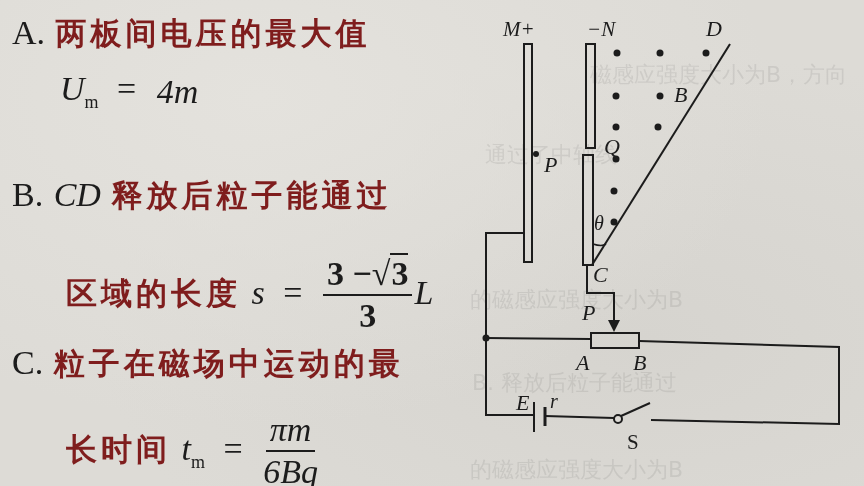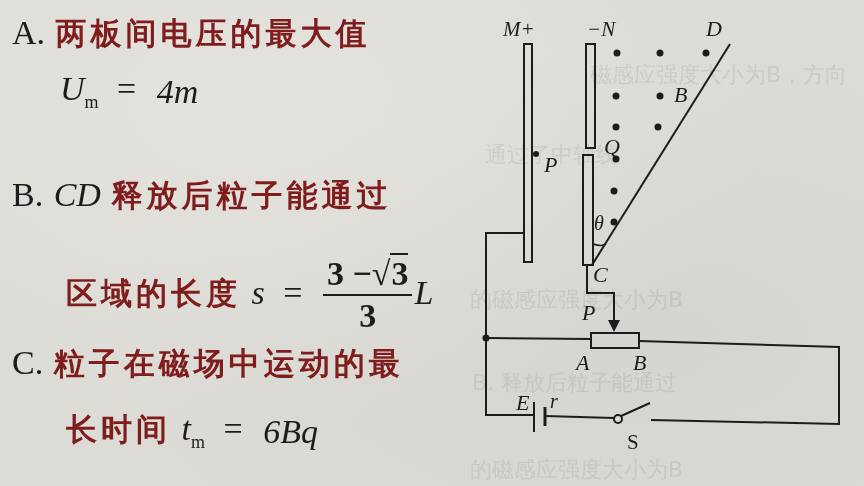--- a/index.html
+++ b/index.html
@@ -67,20 +67,21 @@
 
 <div class="line" style="left:12px; top:346px;">
   <span class="opt-label">C.</span>
   <span class="cjk">粒子在磁场中运动的最</span>
 </div>
 <div class="line" style="left:66px; top:412px;">
   <span class="cjk">长时间</span>
   <span class="it">t</span><span class="sub">m</span>
   <span class="eq">=</span>
   <span class="frac">
+    <span class="num it">πm</span>
     <span class="den it">6Bq</span>
   </span>
 </div>
 
 <svg width="864" height="486" viewBox="0 0 864 486" style="position:absolute; left:0; top:0;" stroke="#1c1c1c" fill="none" stroke-width="2">
 
   <rect x="524" y="44" width="8" height="218" stroke-width="2"></rect>
   <rect x="586" y="44" width="9" height="104" stroke-width="2"></rect>
   <rect x="583" y="155" width="10" height="110" stroke-width="2"></rect>
 

